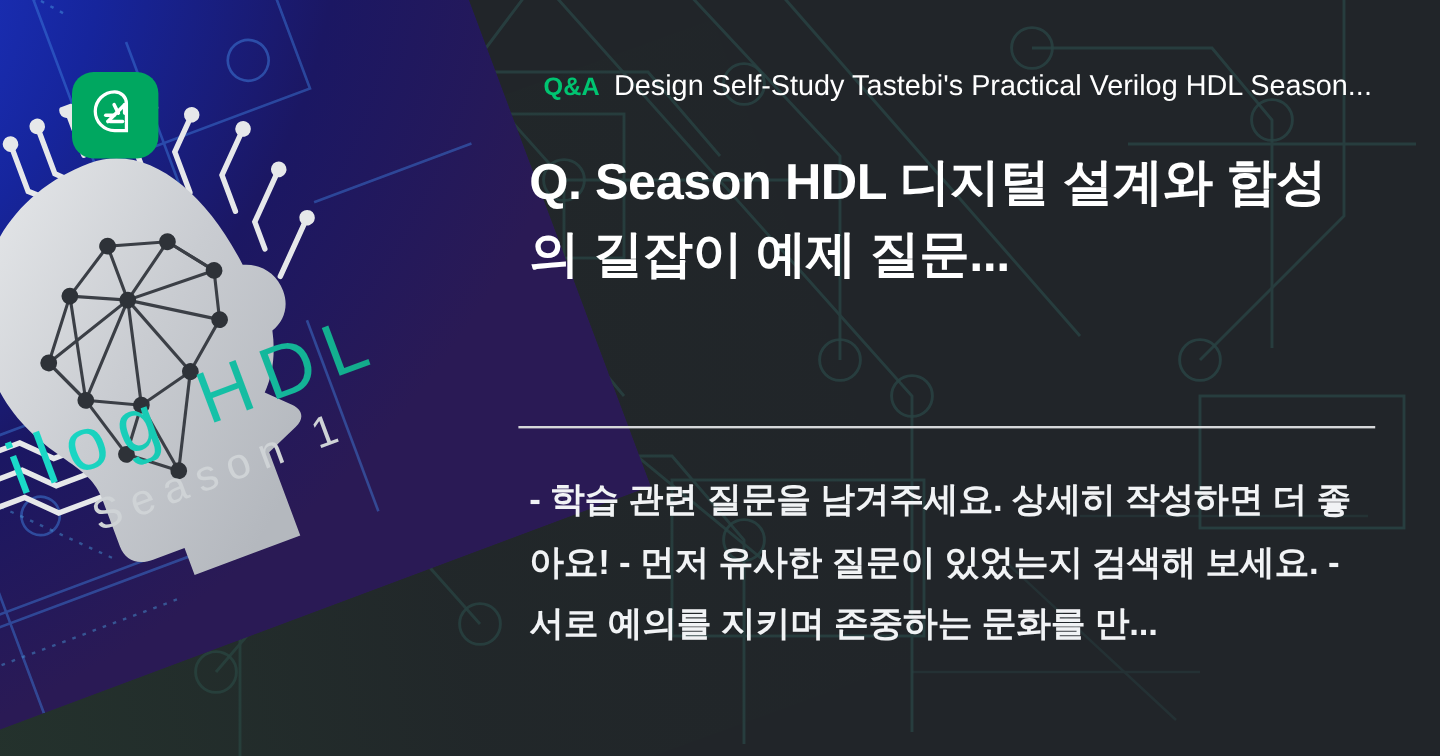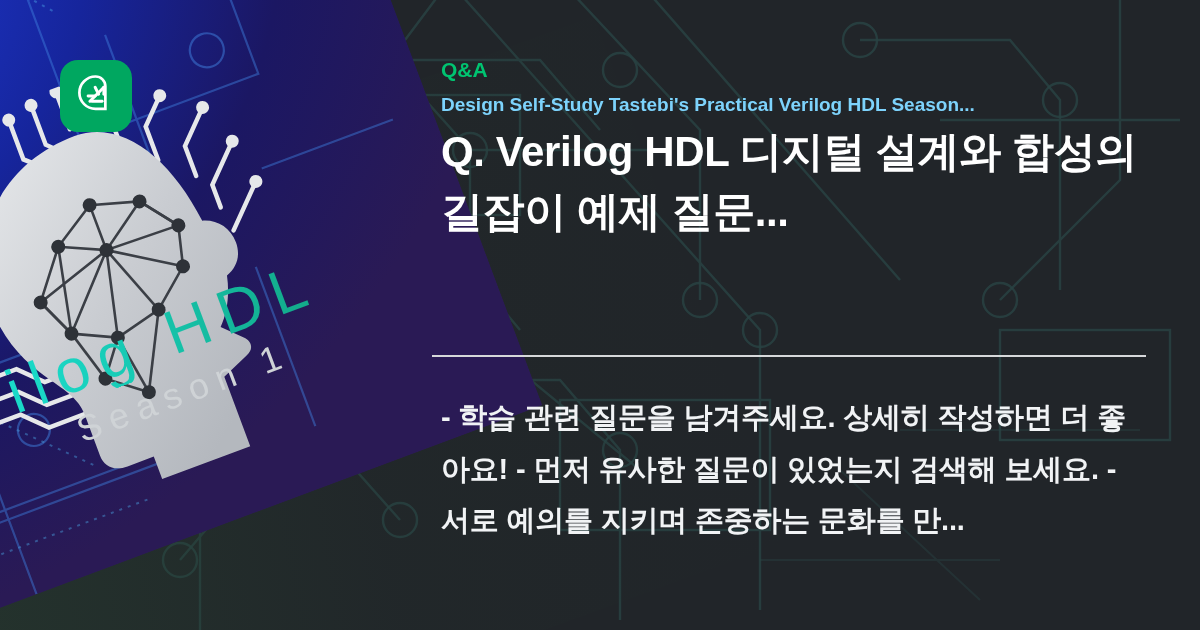--- a/index.html
+++ b/index.html
@@ -100,37 +100,36 @@
   
   .content {
     position:absolute;
     left:441px; top:0;
     width:705px; height:630px;
     z-index:5;
   }
 
   .eyebrow {
     position:absolute;
-    top:58px; left:0;
+    top:58px; left:12px;
     display:flex; align-items:baseline; gap:12px;
     width:705px;
     white-space:nowrap;
     overflow:hidden;
-    flex-direction:column;
   }
   .eyebrow .tag {
     font-size:21px;
     font-weight:700;
     color:#00c471;
     flex:0 0 auto;
   }
   .eyebrow .course {
-    font-size:19px;
-    font-weight:700;
-    color:#7dd3fc;
+    font-size:24px;
+    font-weight:400;
+    color:#ffffff;
     overflow:hidden;
     text-overflow:ellipsis;
     white-space:nowrap;
   }
 
   .title {
     position:absolute;
     top:122px; left:0;
     width:700px;
     font-size:42px;
@@ -368,20 +367,20 @@
     </svg>
   </div>
 
   <div class="content">
 
     <div class="eyebrow">
       <span class="tag">Q&amp;A</span>
       <span class="course">Design Self-Study Tastebi's Practical Verilog HDL Season...</span>
     </div>
 
-    <h1 class="title">Q. Verilog HDL 디지털 설계와 합성의 길잡이 예제 질문...</h1>
+    <h1 class="title">Q. Season HDL 디지털 설계와 합성의 길잡이 예제 질문...</h1>
 
     <div class="divider"></div>
 
     <div class="body-text">- 학습 관련 질문을 남겨주세요. 상세히 작성하면 더 좋아요! - 먼저 유사한 질문이 있었는지 검색해 보세요. - 서로 예의를 지키며 존중하는 문화를 만...</div>
   </div>
 
 </div>
 
 </body></html>

